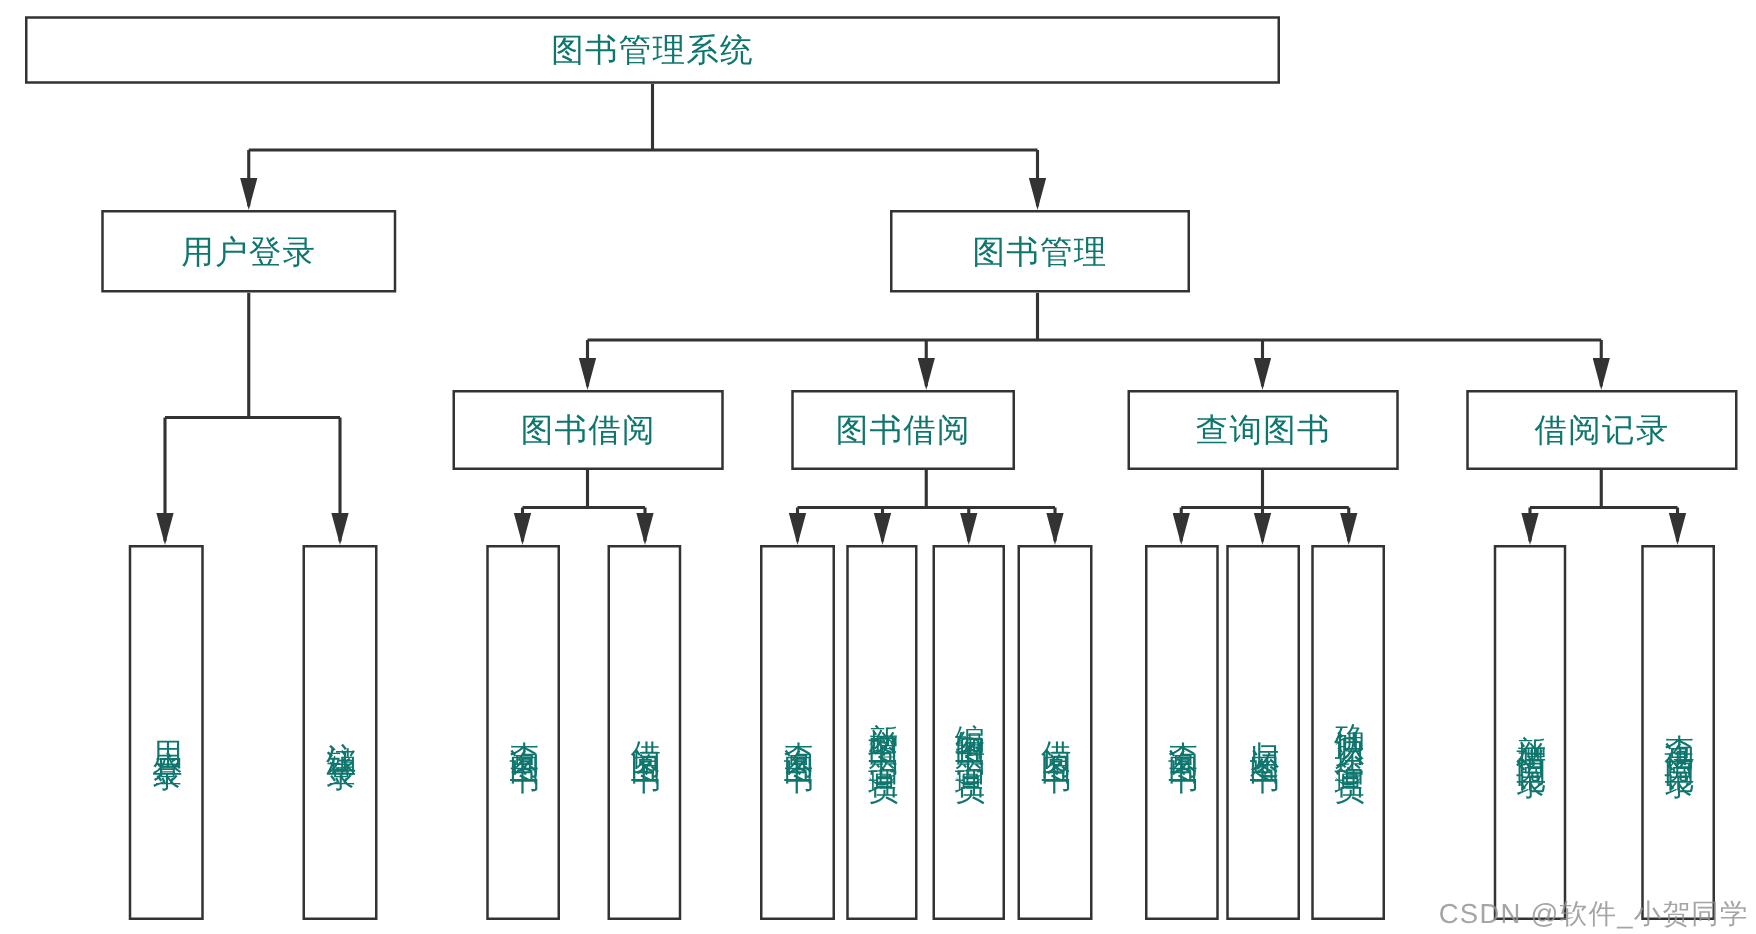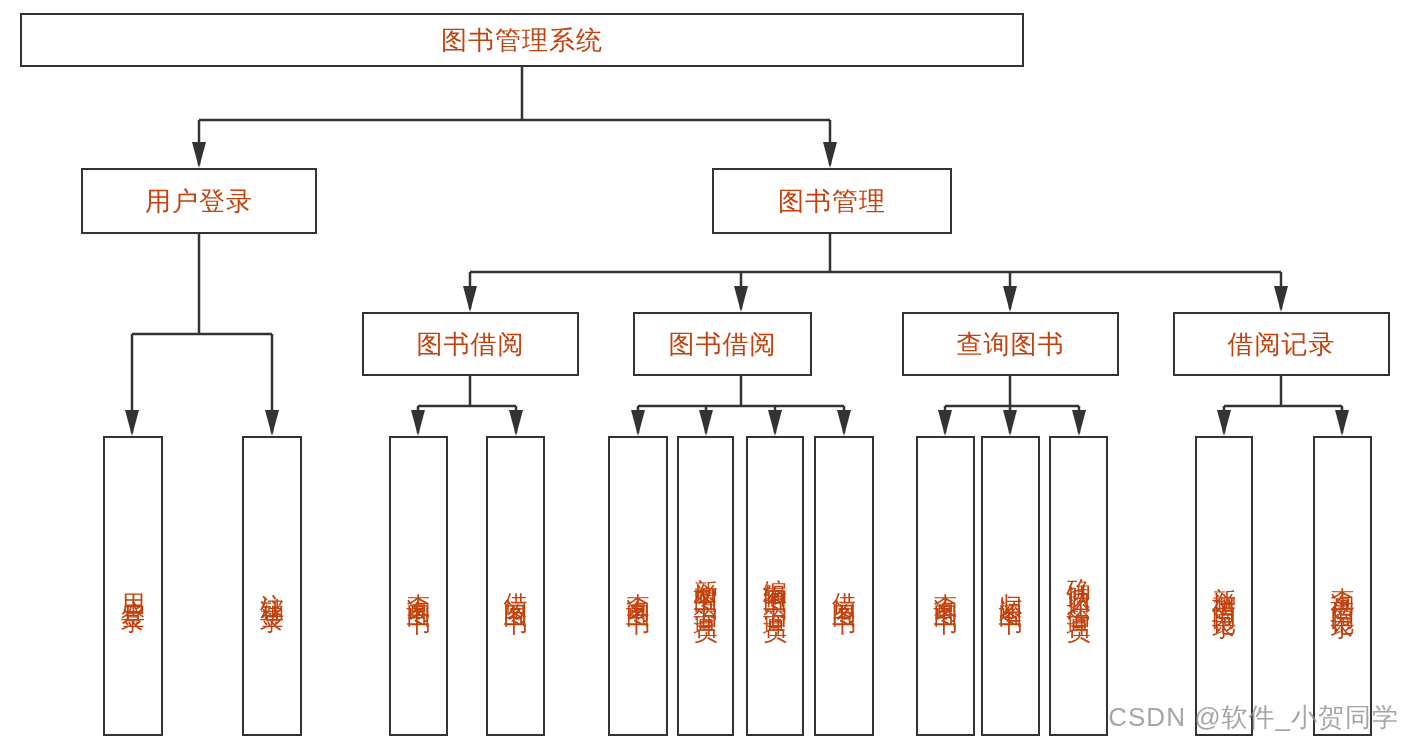--- a/index.html
+++ b/index.html
@@ -20,40 +20,40 @@
   }
   .box {
     position: absolute;
     box-sizing: border-box;
     border: 2.5px solid #333333;
     background: #ffffff;
     display: flex;
     align-items: center;
     justify-content: center;
     text-align: center;
-    color: #c2410c;
+    color: #0f766e;
   }
   .h-label {
     font-size: 26px;
     letter-spacing: 1px;
     white-space: nowrap;
   }
   .leaf {
     writing-mode: vertical-rl;
     text-orientation: mixed;
     font-size: 24px;
     letter-spacing: 6px;
     line-height: 1;
     white-space: nowrap;
   }
   .watermark {
     position: absolute;
     right: 6px;
-    bottom: 12px;
-    font-size: 26px;
+    bottom: 1px;
+    font-size: 22px;
     letter-spacing: 1px;
     color: rgba(145, 145, 145, 0.82);
     white-space: nowrap;
   }
 </style>
 </head>
 <body>
 
 <div class="stage">
 

